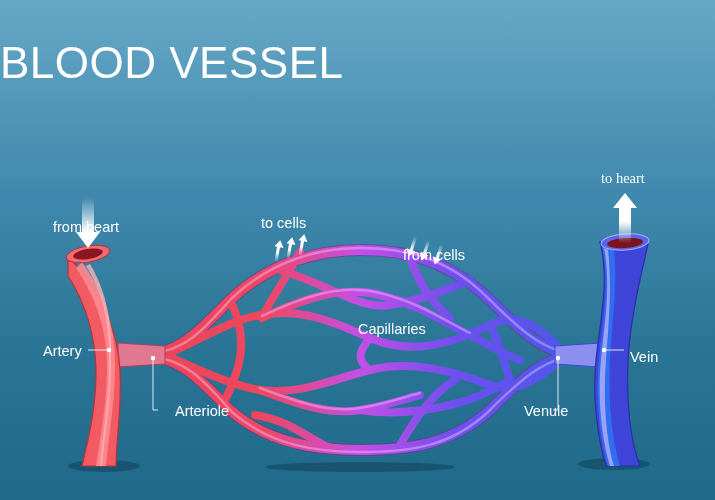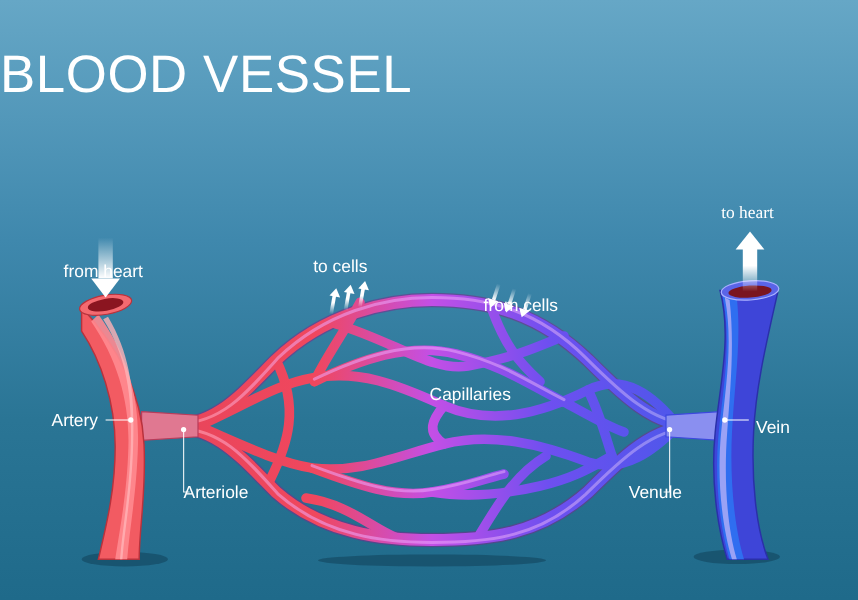--- a/index.html
+++ b/index.html
@@ -153,17 +153,17 @@
   </svg>
 
   <div class="title">BLOOD VESSEL</div>
 
   <div class="lbl" style="left:53px; top:179px;margin-top:40px;">from heart</div>
   <div class="lbl" style="left:601px; top:170px;font-family:Liberation Serif, serif;">to heart</div>
   <div class="lbl" style="left:261px; top:215px;">to cells</div>
   <div class="lbl" style="left:403px; top:215px;margin-top:32px;">from cells</div>
   <div class="lbl" style="left:322px; top:321px;margin-left:36px;">Capillaries</div>
   <div class="lbl" style="left:43px; top:343px;">Artery</div>
-  <div class="lbl" style="left:153px; top:403px;">Arteriole</div>
+  <div class="lbl" style="left:175px; top:403px;">Arteriole</div>
   <div class="lbl" style="left:524px; top:403px;">Venule</div>
   <div class="lbl" style="left:630px; top:349px;">Vein</div>
 
 </div>
 
 </body></html>

